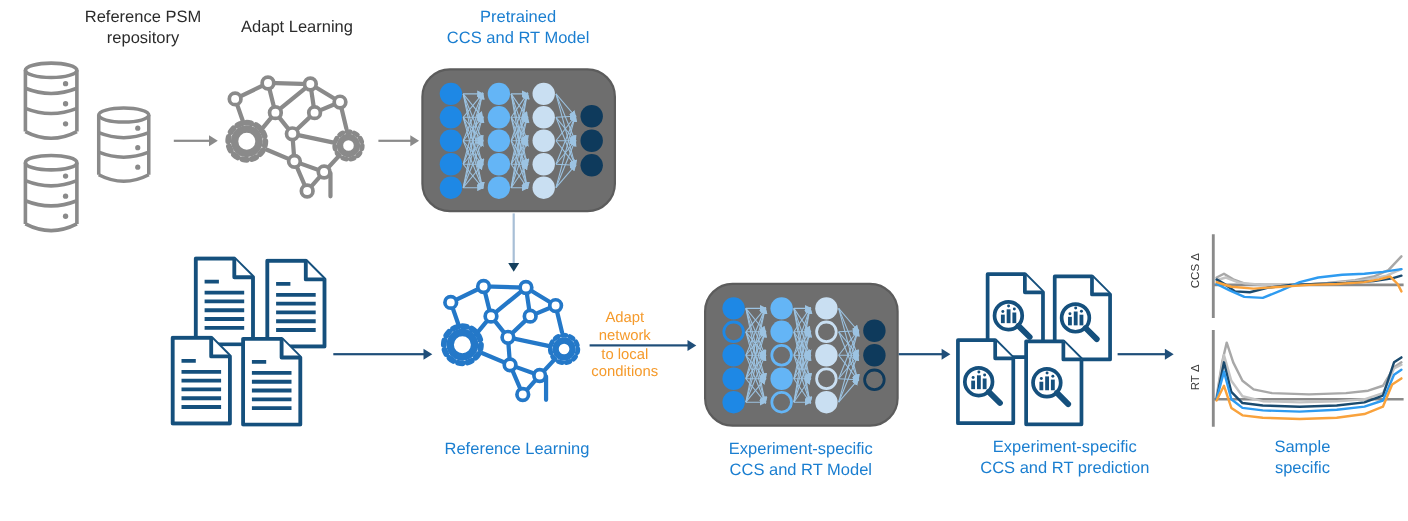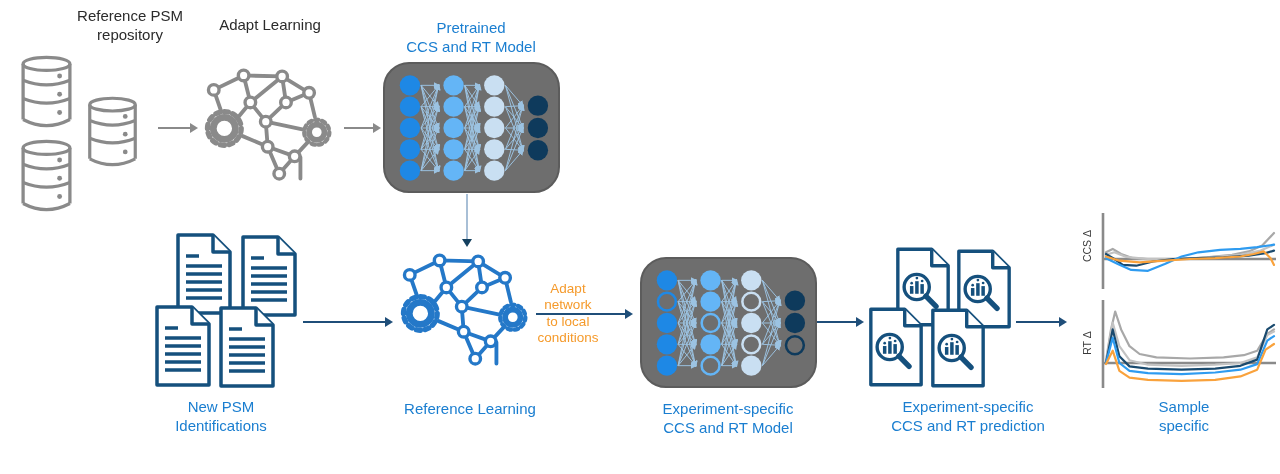--- a/index.html
+++ b/index.html
@@ -92,24 +92,22 @@
             <circle cx="24.7" cy="31.8" r="1.4"></circle>
             <circle cx="30.1" cy="34.8" r="1.4"></circle>
         </g>
       </g>
     </defs>
   </svg>
 
   <div class="label" style="left:130px;top:6px">Reference PSM
 repository</div>
   <div class="label" style="left:270px;top:15px">Adapt Learning</div>
-  <div class="label blue" style="left:471px;top:18px">Pretrained
+  <div class="label blue" style="left:471px;top:6px">Pretrained
 CCS and RT Model</div>
-  <div class="label blue" style="left:221px;top:397px">New PSM
-Identifications</div>
   <div class="label blue" style="left:470px;top:399px">Reference Learning</div>
   <div class="label orange" style="left:568px;top:281px">Adapt
 network
 to local
 conditions</div>
   <div class="label blue" style="left:728px;top:399px">Experiment-specific
 CCS and RT Model</div>
   <div class="label blue" style="left:968px;top:397px">Experiment-specific
 CCS and RT prediction
 for each peptide</div>

